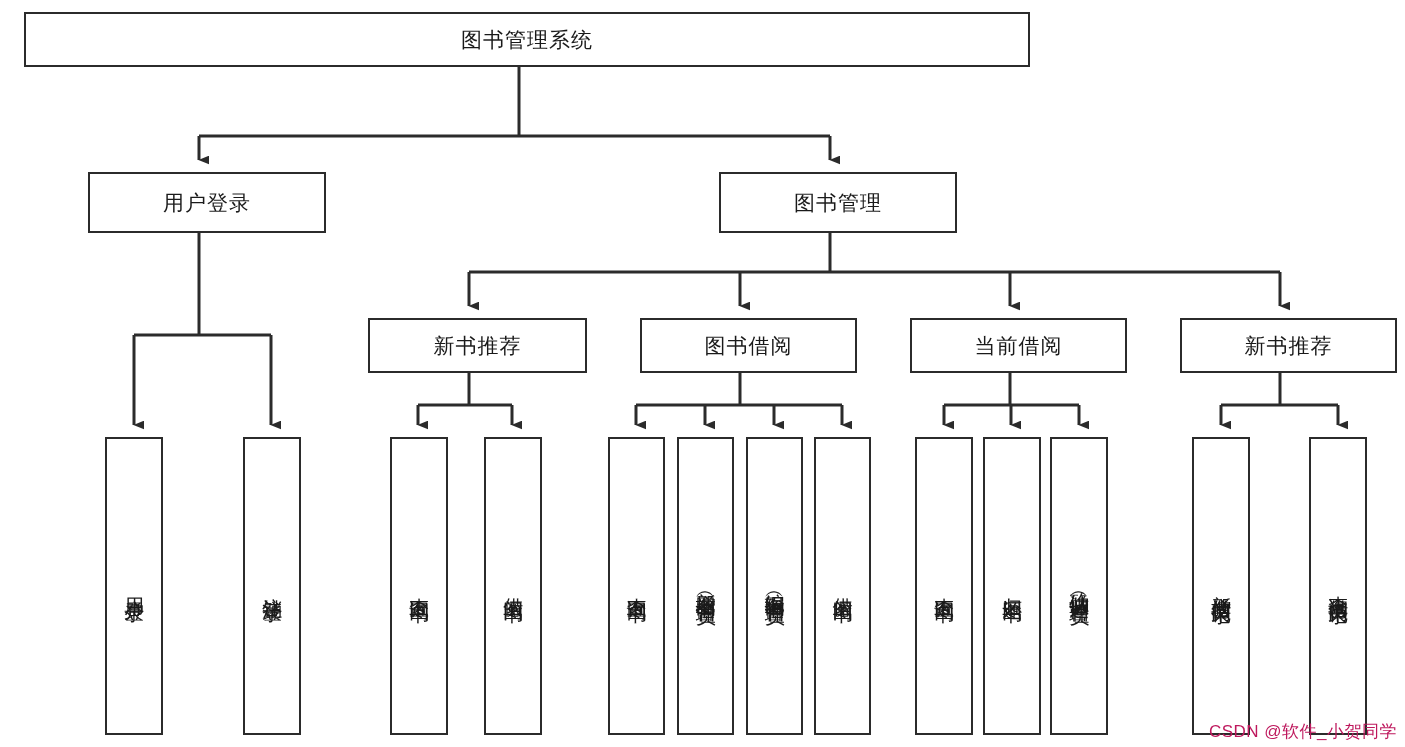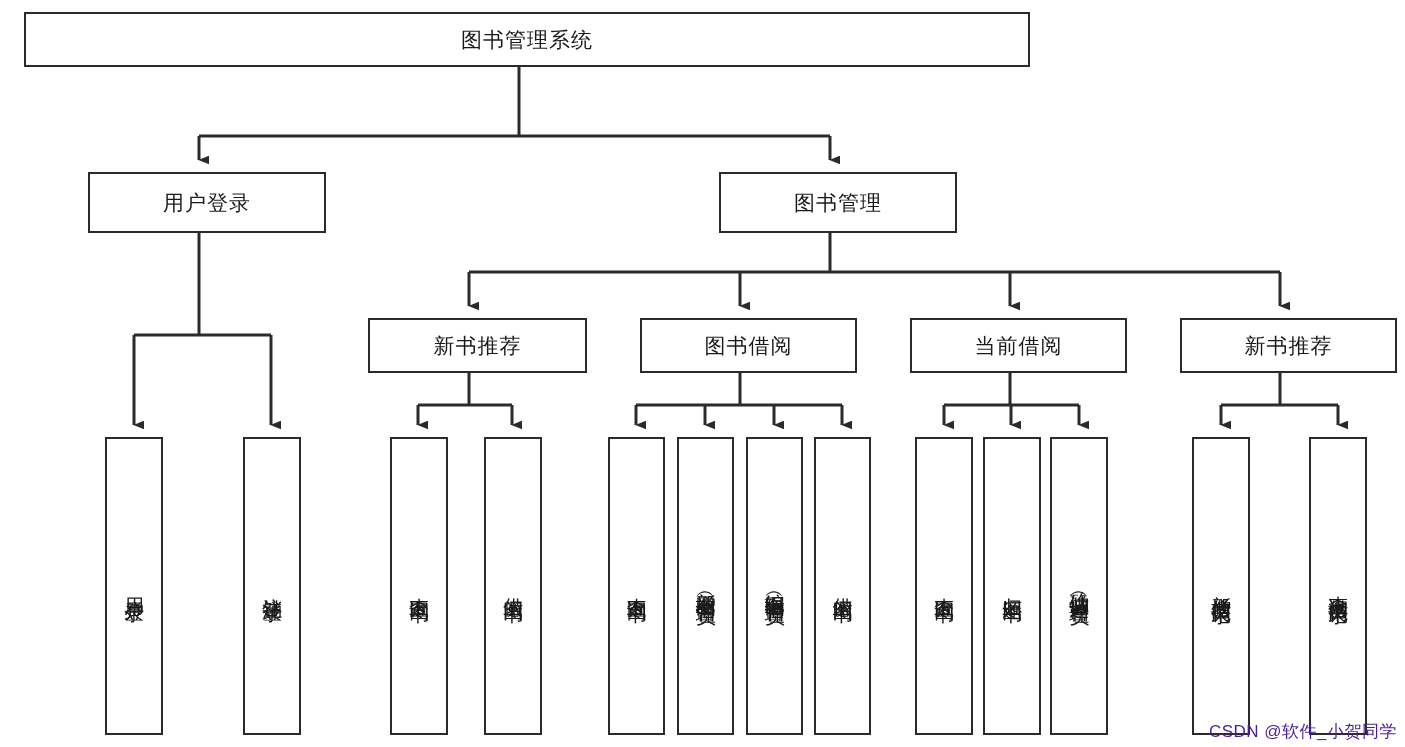--- a/index.html
+++ b/index.html
@@ -53,21 +53,21 @@
     white-space: nowrap;
   }
   .node-box.vertical .node-label {
     text-align: center;
   }
   #watermark {
     position: absolute;
     right: 8px;
     bottom: 4px;
     font-size: 17px;
-    color: #4c1d95;
+    color: #be185d;
     letter-spacing: 0.5px;
     white-space: nowrap;
     pointer-events: none;
     text-align: center;
   }
 </style>
 </head>
 <body>
 
 <div id="diagram-root">

